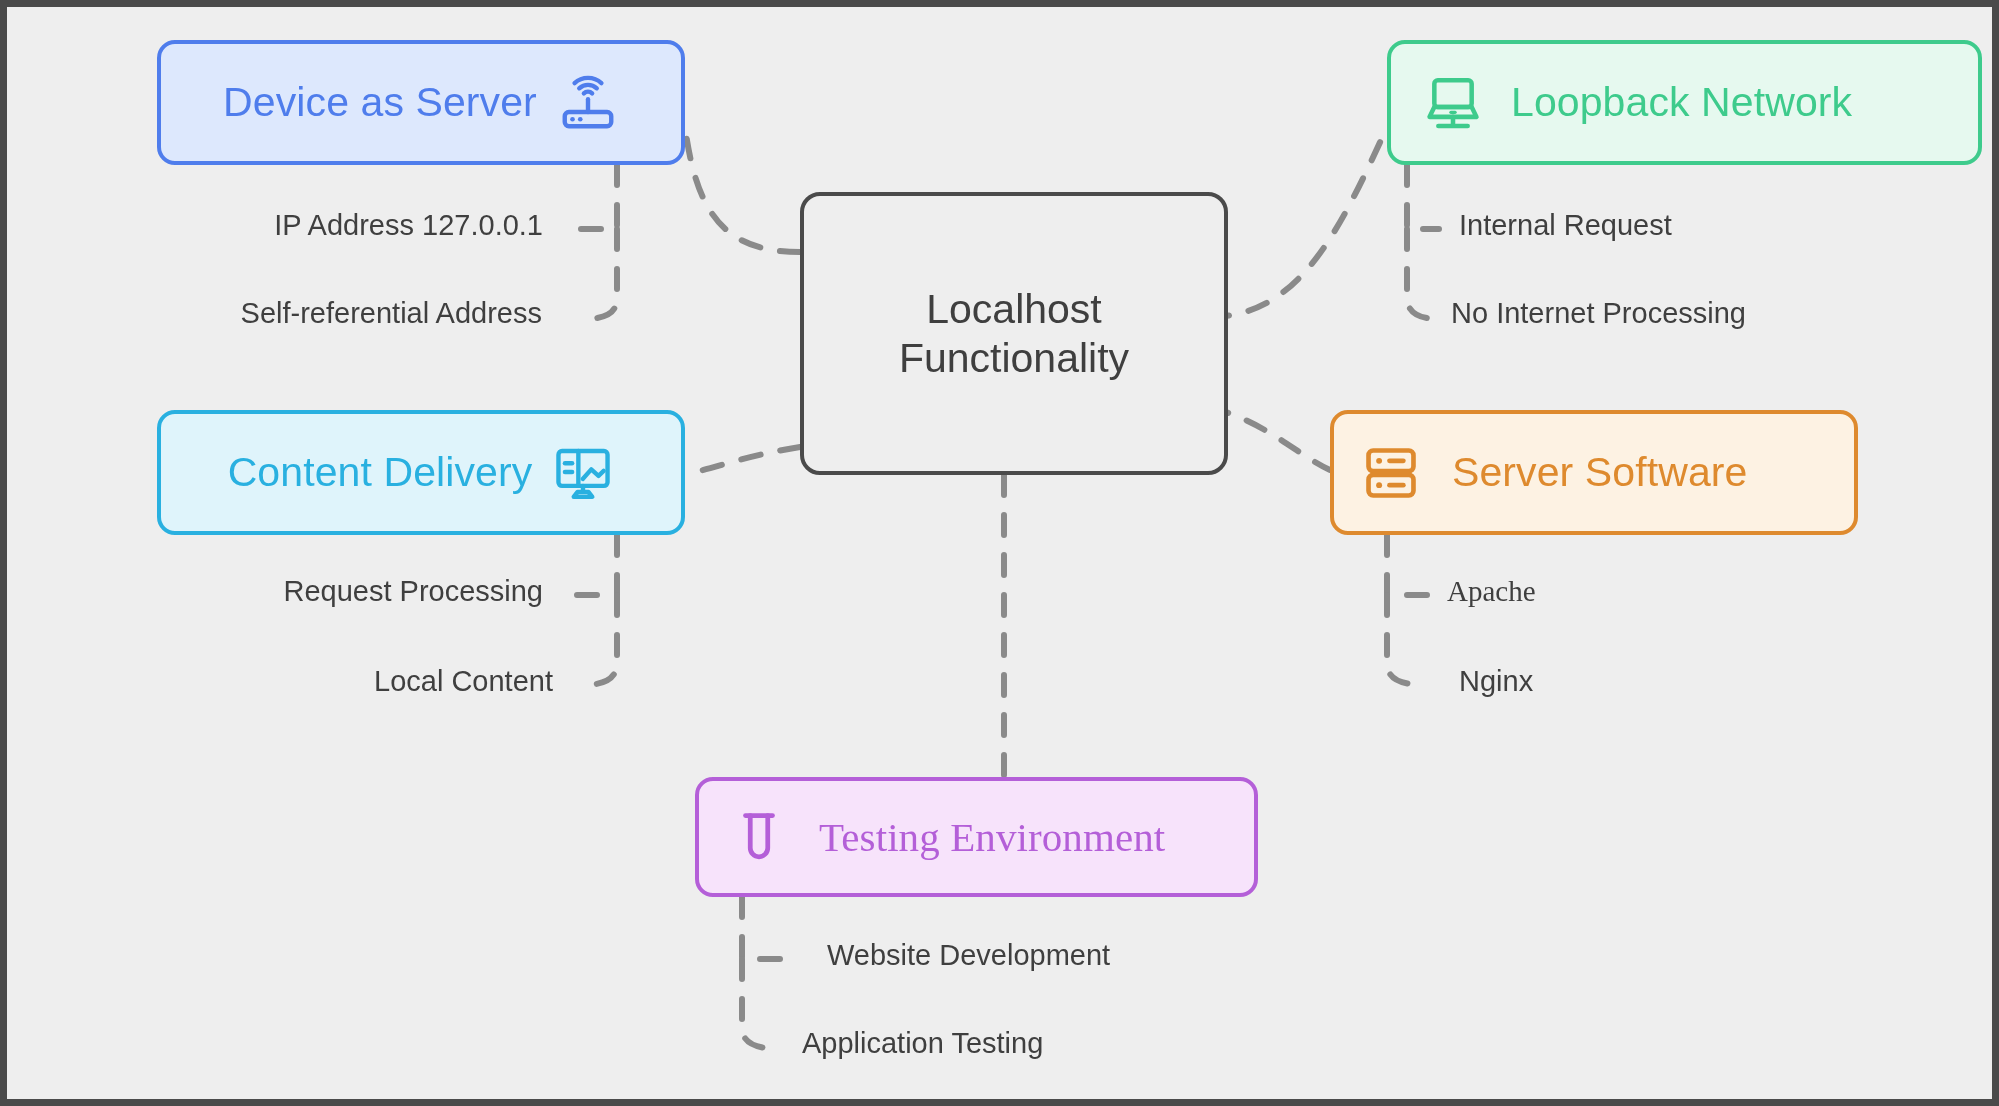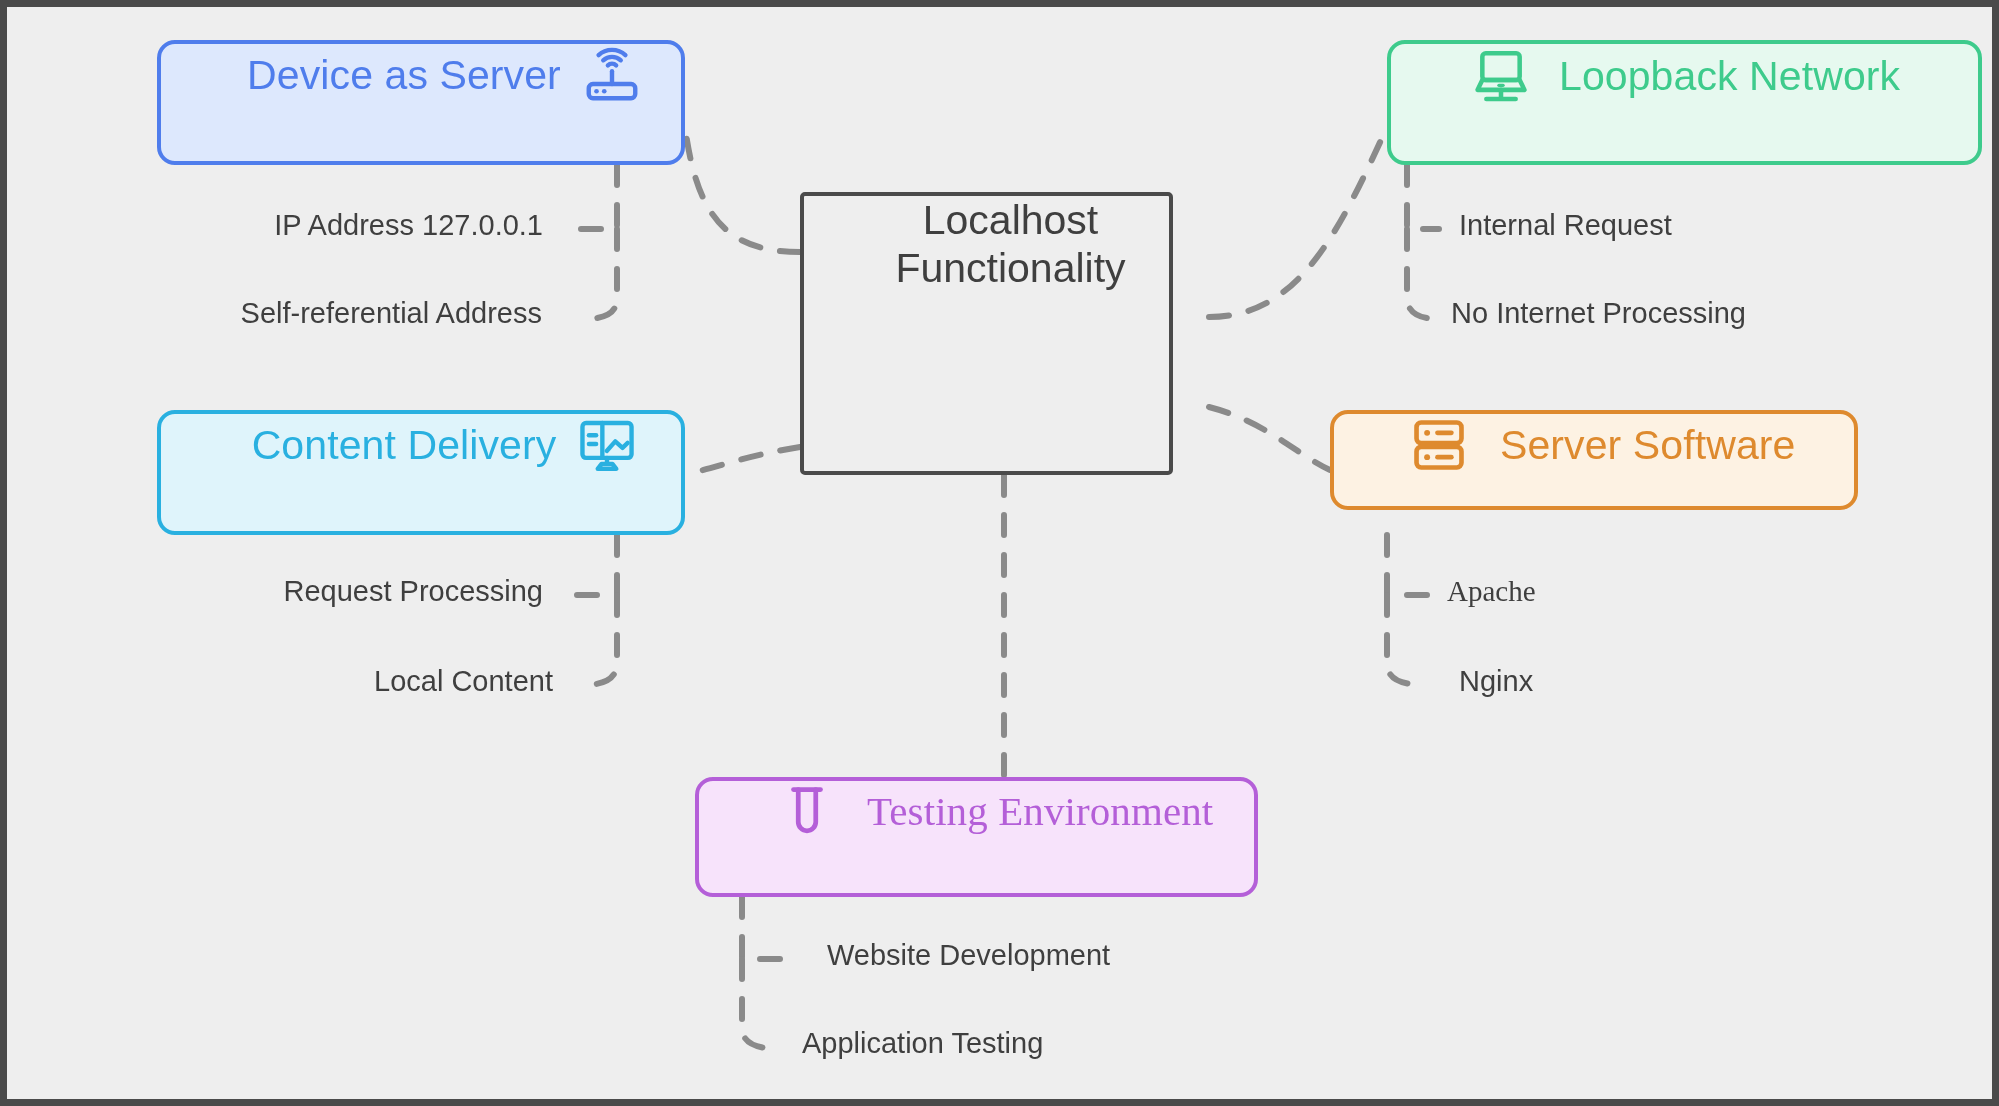--- a/index.html
+++ b/index.html
@@ -25,25 +25,24 @@
     left: 0;
     top: 0;
     width: 1999px;
     height: 1106px;
     pointer-events: none;
   }
   .node {
     position: absolute;
     box-sizing: border-box;
     display: flex;
-    align-items: flex-start;
+    align-items: center;
     border-radius: 18px;
     border-style: solid;
     border-width: 4px;
-    padding-left: 48px;
   }
   .node-inner {
     display: flex;
     align-items: center;
     justify-content: center;
     gap: 20px;
     width: 100%;
     padding: 0 26px;
   }
   .node-label {
@@ -54,23 +53,23 @@
   .node-icon {
     display: flex;
     align-items: center;
     justify-content: center;
     flex: 0 0 auto;
   }
   
   #node-central {
     left: 793px;
     top: 185px;
-    width: 373px;
+    width: 428px;
     height: 283px;
-    border-radius: 5px;
+    border-radius: 20px;
     border: 4px solid #4a4a4a;
     background: #eeeeee;
     justify-content: center;
   }
   #node-central .central-text {
     width: 100%;
     text-align: center;
     font-size: 41px;
     line-height: 1.18;
     color: #3f3f3f;
@@ -104,21 +103,21 @@
     height: 125px;
     background: #dff4fb;
     border-color: #29b0e0;
   }
   #node-content .node-label { color: #29b0e0; }
   
   #node-server {
     left: 1323px;
     top: 403px;
     width: 528px;
-    height: 100px;
+    height: 125px;
     background: #fdf2e3;
     border-color: #de8a2e;
   }
   #node-server .node-label { color: #de8a2e; }
   #node-server .node-inner { justify-content: flex-start; gap: 30px; padding-left: 26px; }
   
   #node-testing {
     left: 688px;
     top: 770px;
     width: 563px;

